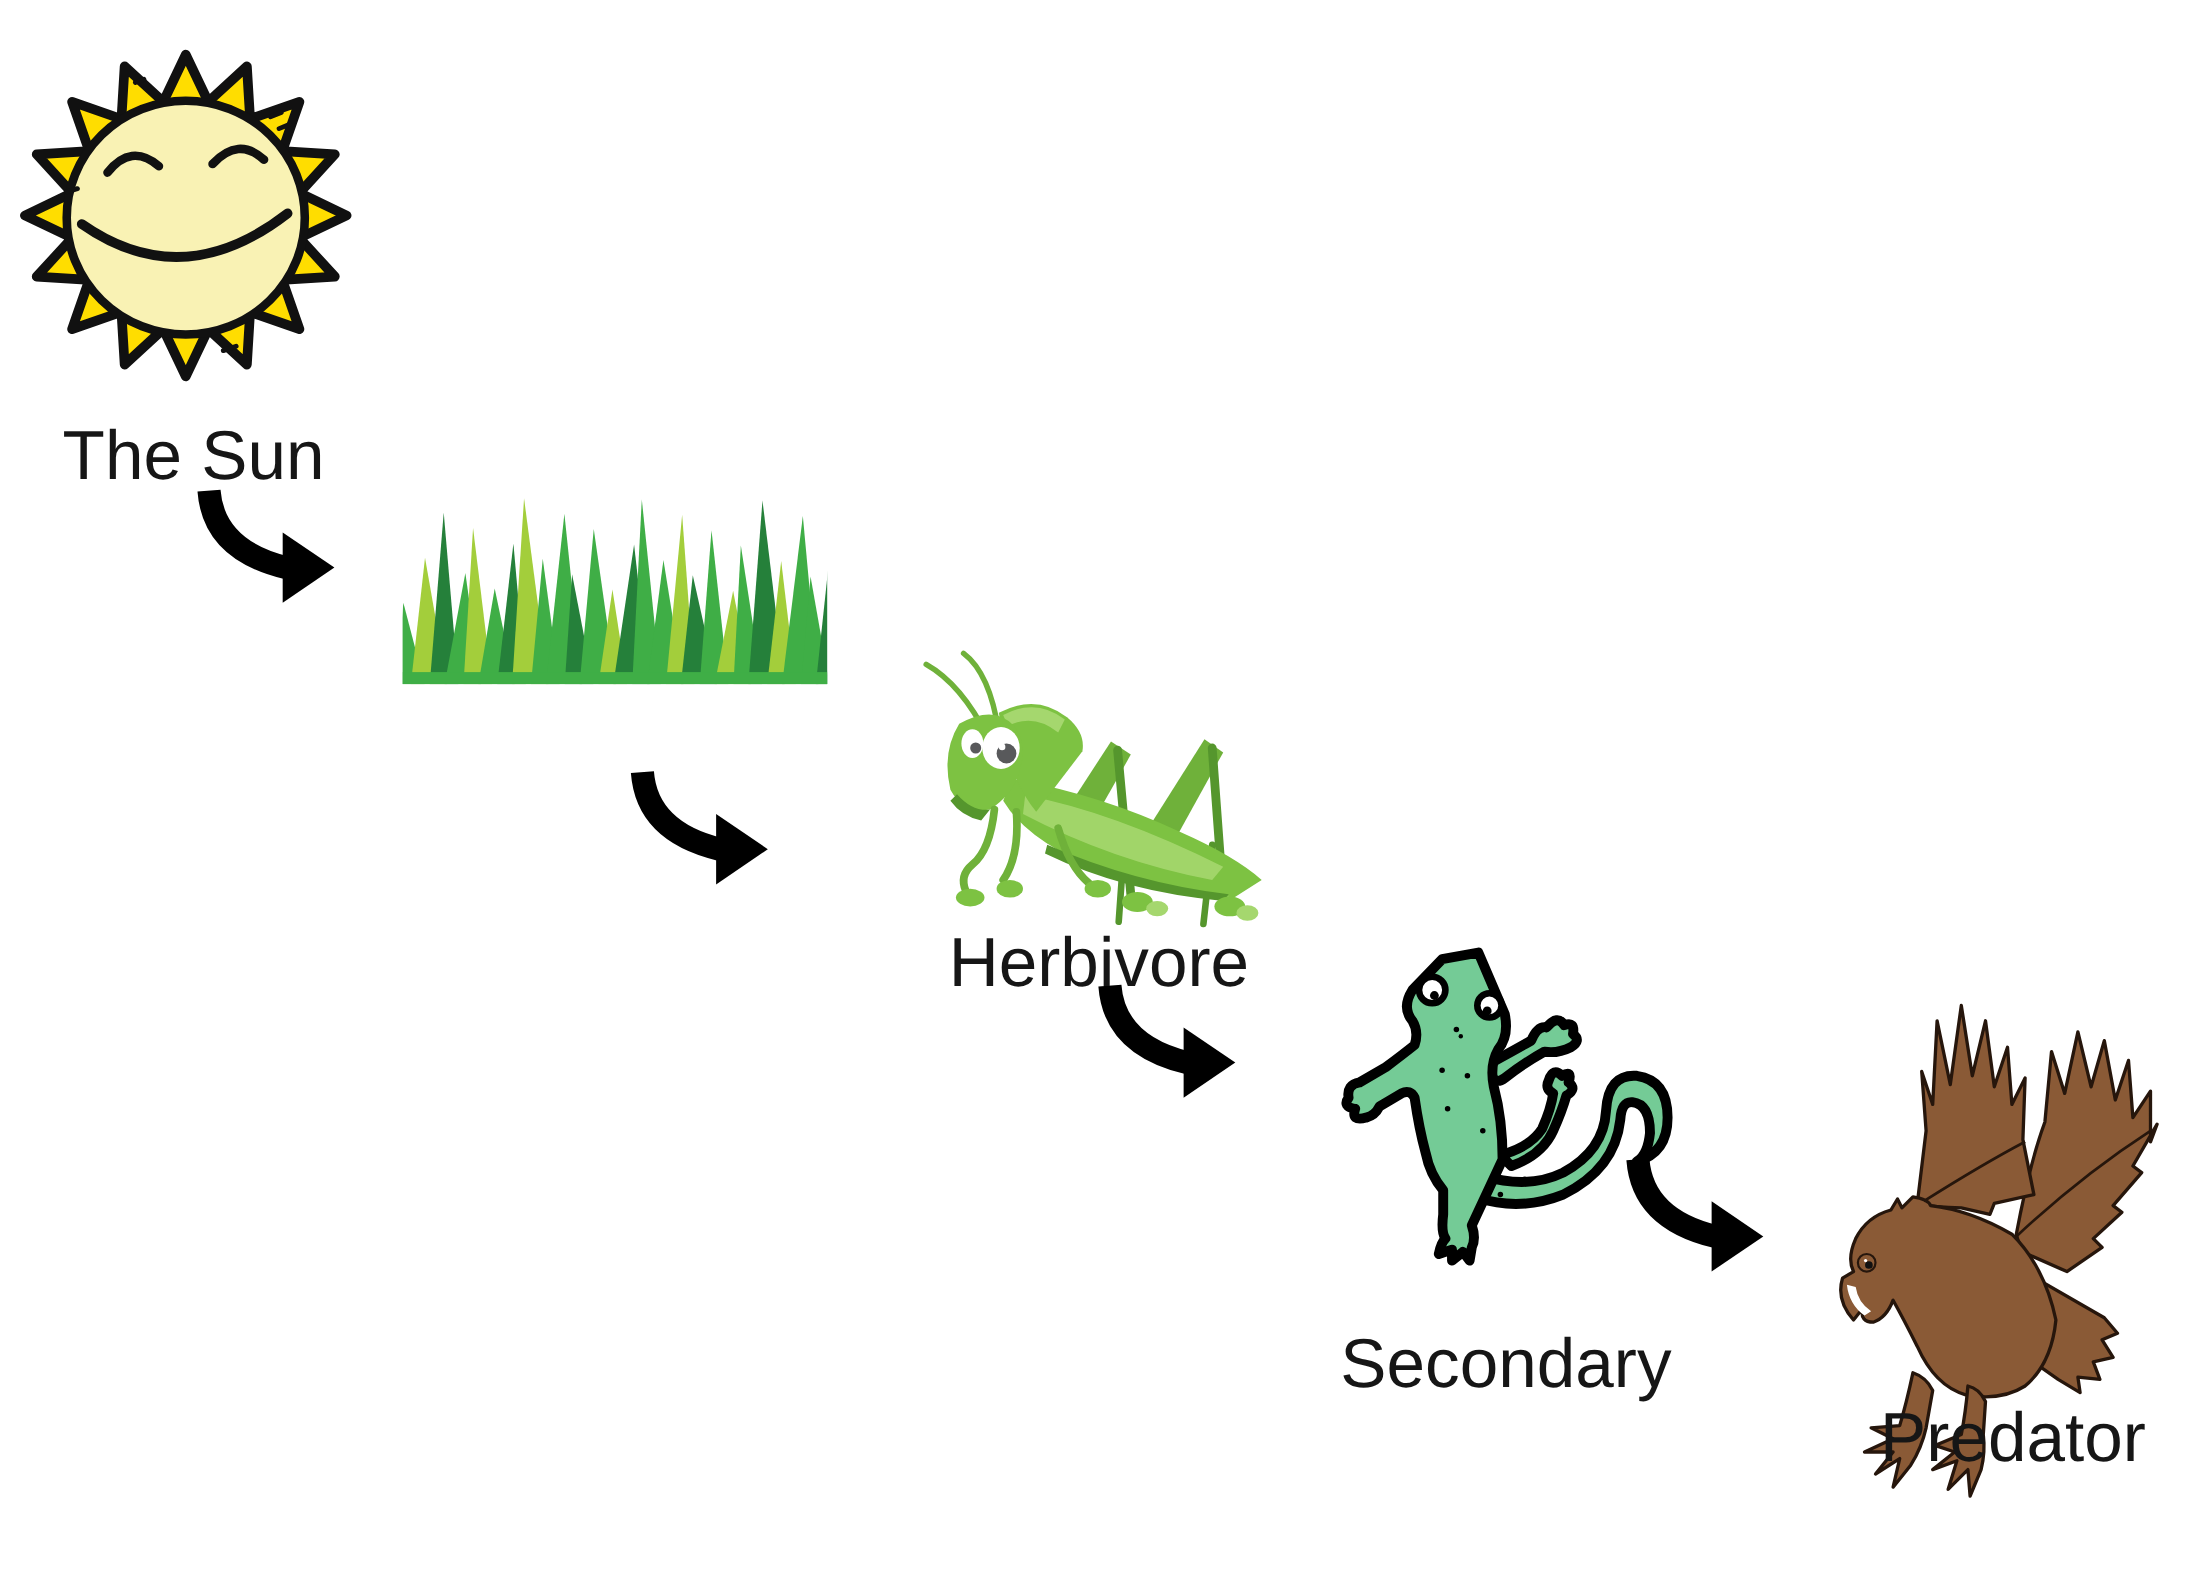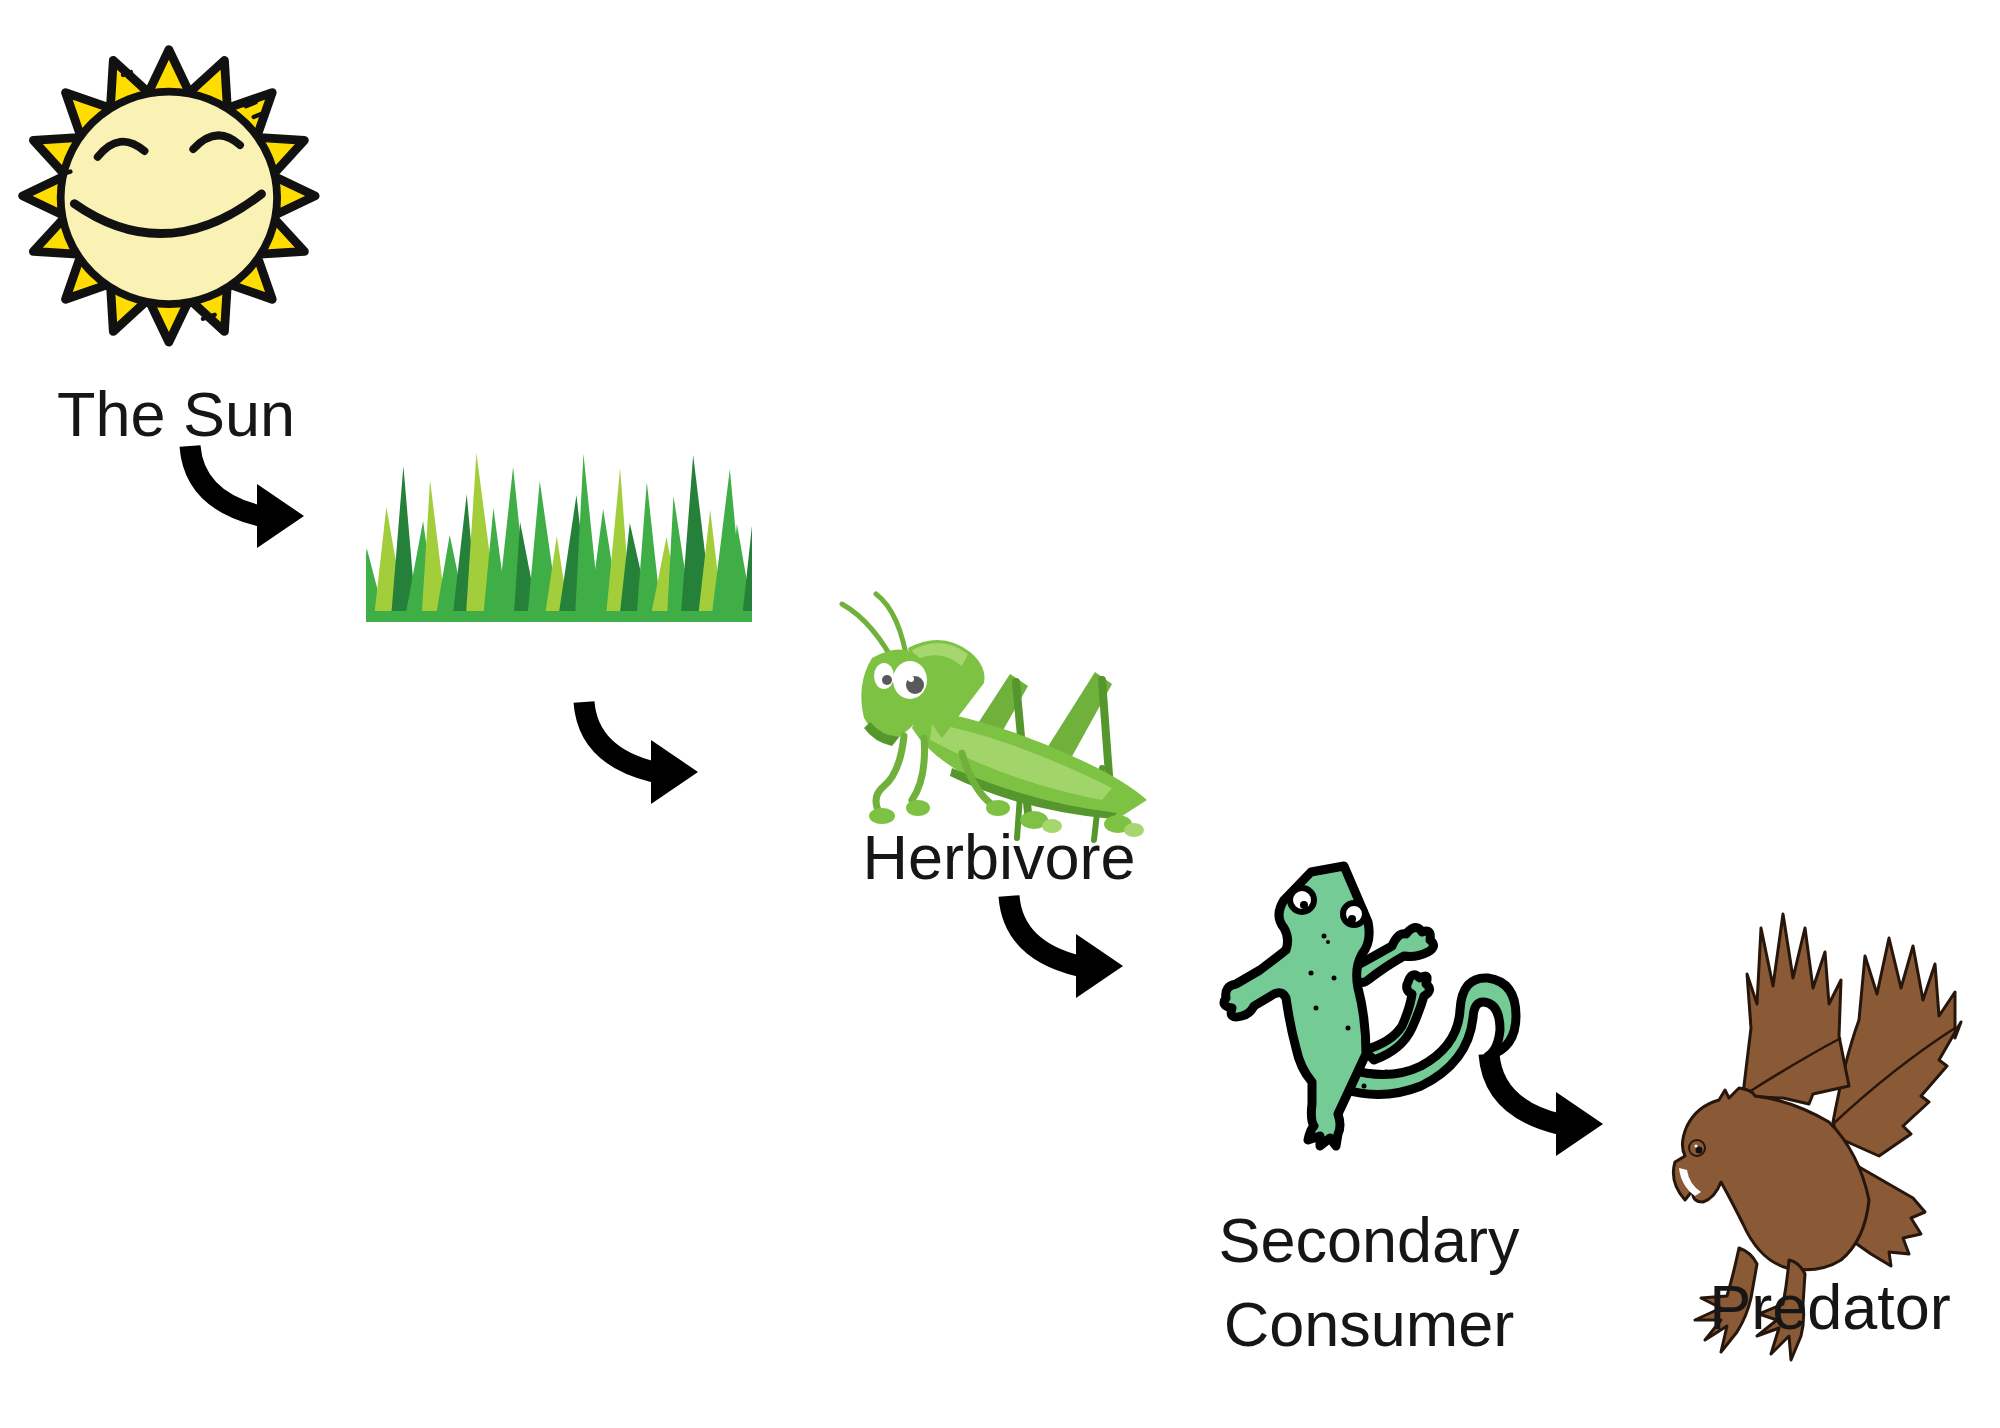--- a/index.html
+++ b/index.html
@@ -172,26 +172,25 @@
   <svg class="arrow" style="left:1476px;top:1051px;" viewBox="0 0 130 110">
     <path d="M13,3 Q17,57 83,73" fill="none" stroke="var(--arrow)" stroke-width="21"></path>
     <polygon points="80,41 80,105 127,73" fill="var(--arrow)"></polygon>
   </svg>
 
   <div class="node-label" style="left:56px;top:372px;width:240px;">
     <div>The Sun</div>
   </div>
 
 
-  <div class="node-label" style="left:849px;top:815px;width:300px;">
+  <div class="node-label" style="left:849px;top:833px;width:300px;">
     <div>Herbivore</div>
   </div>
 
   <div class="node-label" style="left:1213px;top:1198px;width:312px;">
     <div>Secondary</div>
-    <div>Consumer</div>
   </div>
 
   <div class="node-label" style="left:1680px;top:1265px;width:300px;">
     <div>Predator</div>
   </div>
 
 </div>
 
 </body></html>

